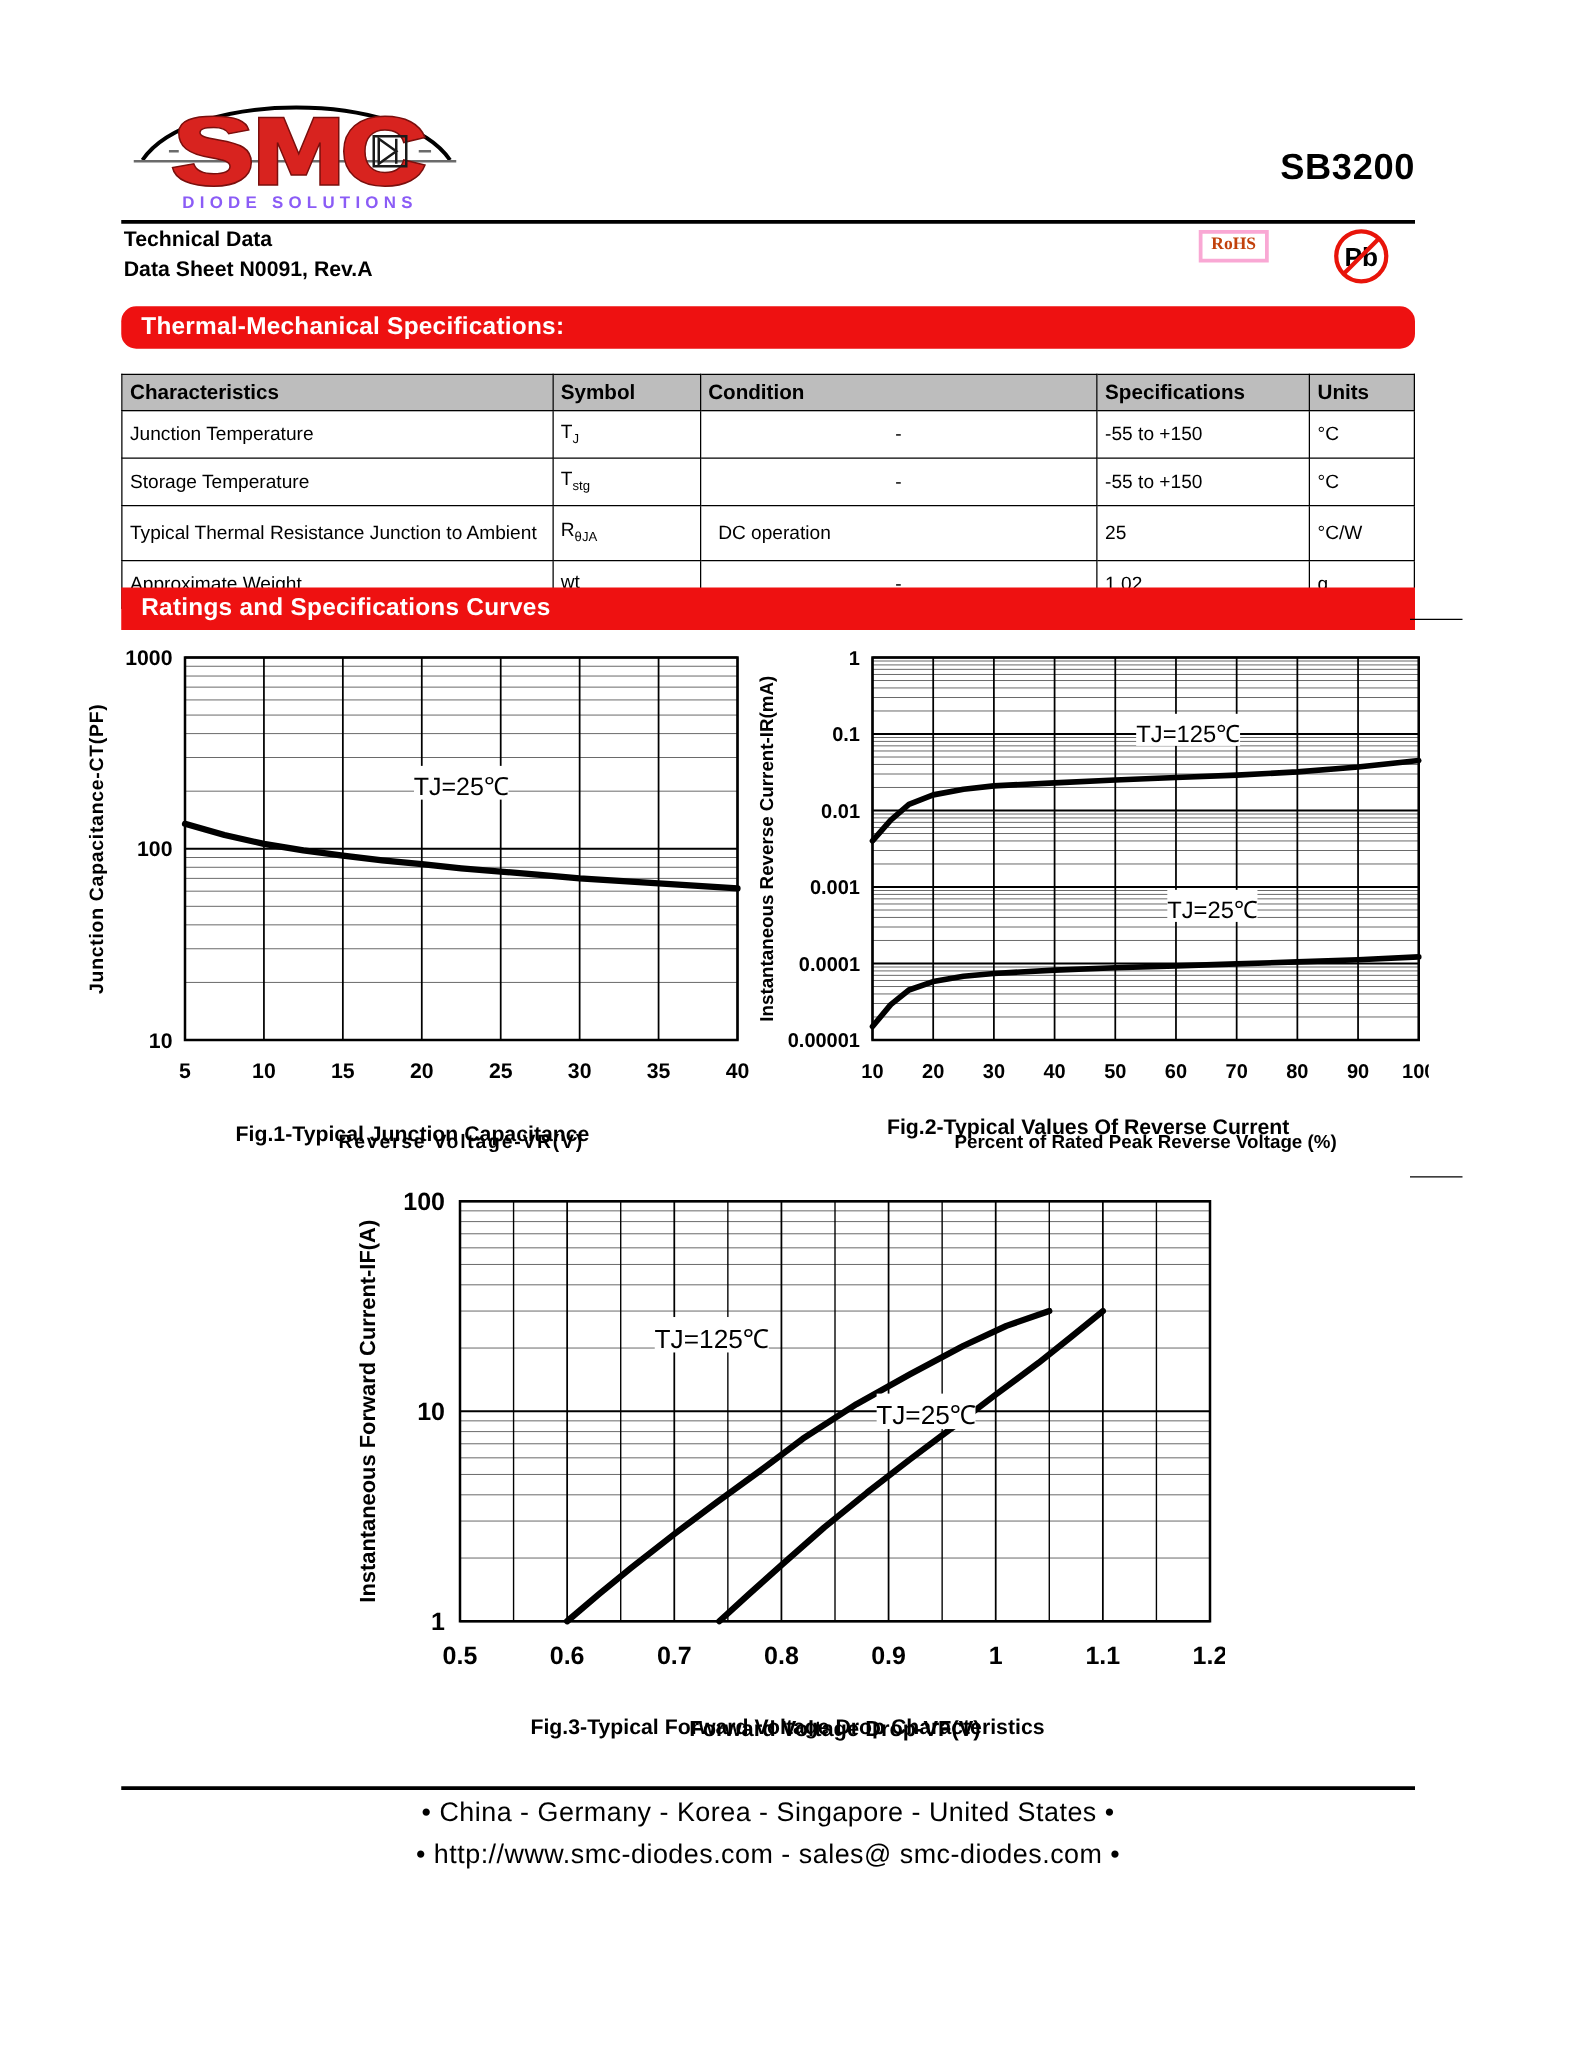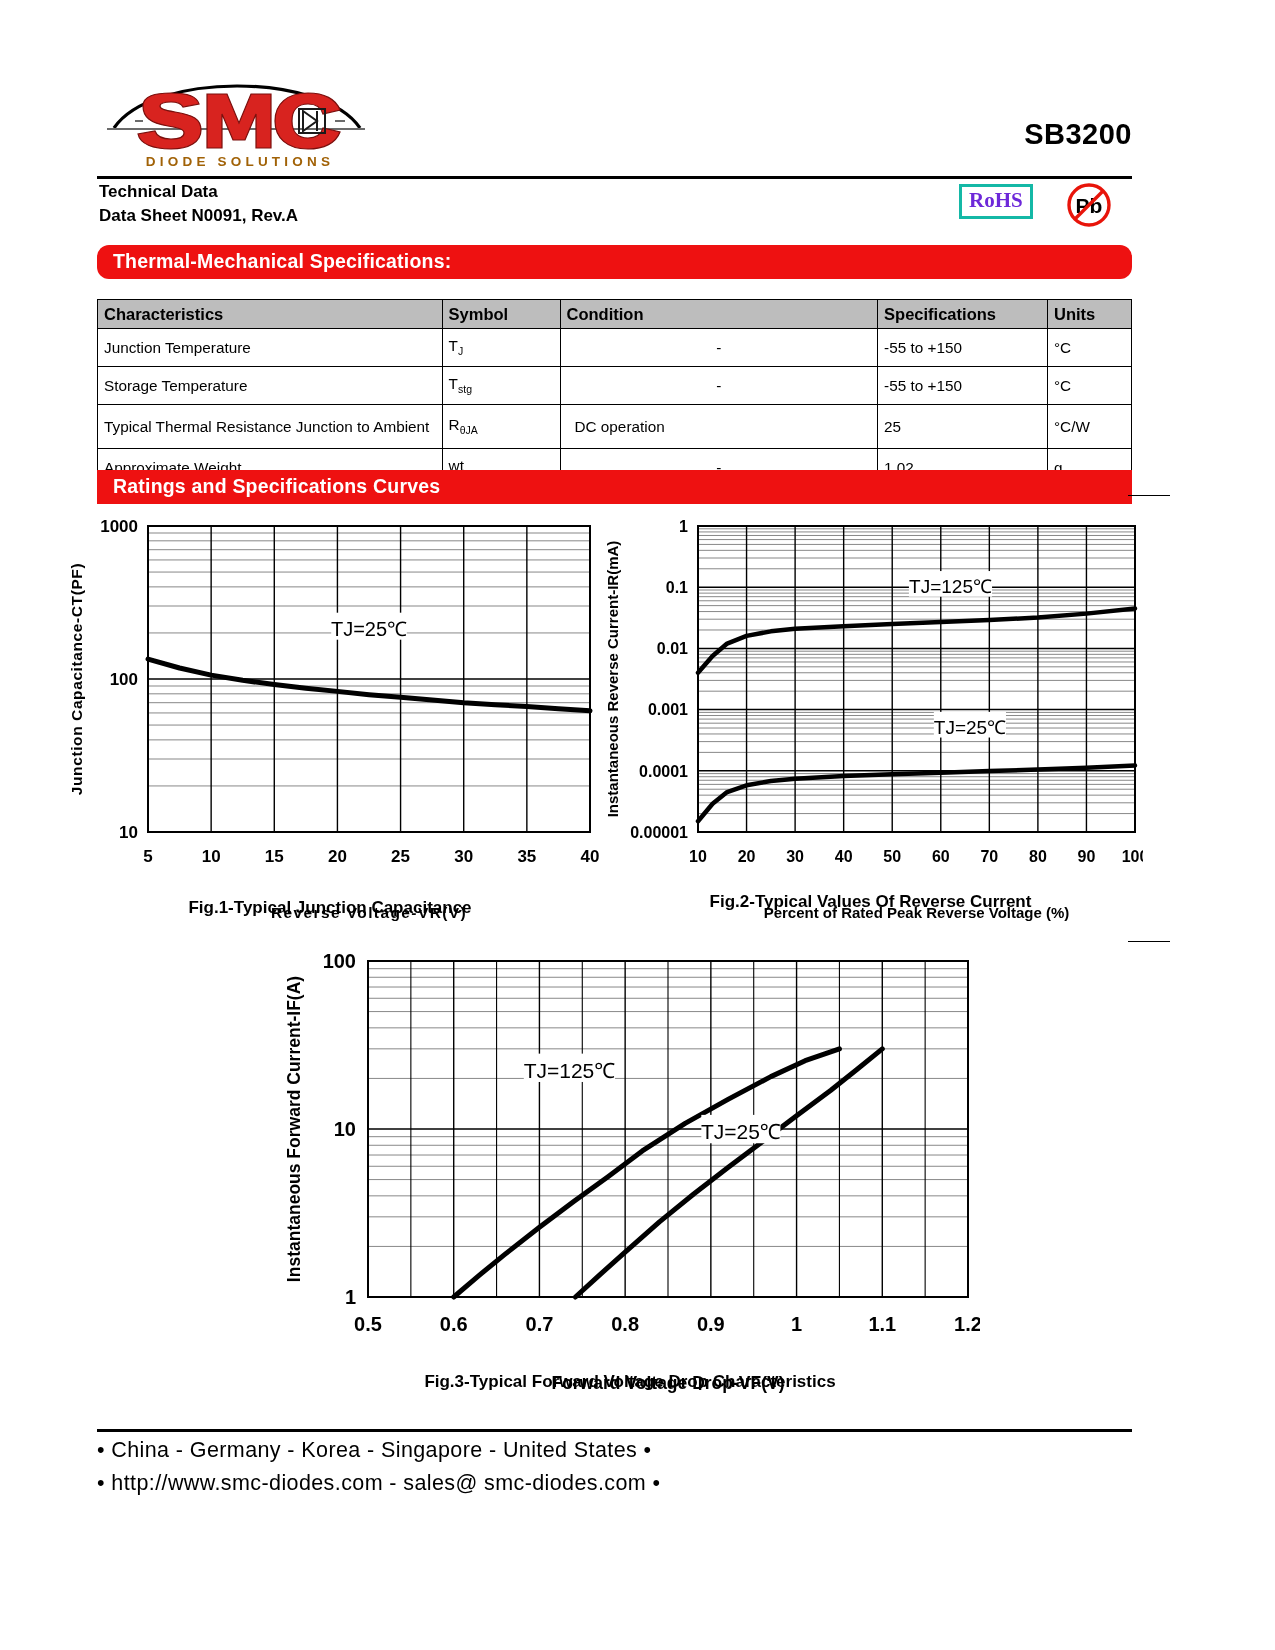--- a/index.html
+++ b/index.html
@@ -17,38 +17,38 @@
   
   .header { position:absolute; left:97px; top:62px; width:1035px; height:120px; }
   .logo-wrap { position:absolute; left:10px; top:0px; width:260px; height:110px; }
   .logo-arc { position:absolute; left:5px; top:8px; width:250px; height:60px; overflow:hidden; }
   .logo-bar { position:absolute; left:0px; top:66px; width:258px; height:2px; background:#6b6b6b; }
   .logo-smc { position:absolute; left:28px; top:28px; width:210px; height:62px; }
   .logo-smc svg { display:block; }
   .logo-sub {
     position:absolute; left:28px; top:92px; width:210px;
     font-size:13.5px; font-weight:bold; letter-spacing:4.2px;
-    color:#a16207; text-align:center; font-family:"Liberation Sans",sans-serif;
+    color:#8b5cf6; text-align:center; font-family:"Liberation Sans",sans-serif;
   }
   .part-number {
     position:absolute; right:0px; top:56px;
     font-size:29px; font-weight:bold; letter-spacing:0.5px;
   }
   .hr-top { position:absolute; left:97px; top:176px; width:1035px; height:3px; background:#000; }
   .tech-data {
     position:absolute; left:99px; top:180px;
     font-size:17px; font-weight:bold; line-height:1.42;
   }
 
   
   .badges { position:absolute; left:955px; top:184px; width:180px; height:42px; }
   .rohs {
     position:absolute; left:4px; top:0px;
-    border:3px solid #14b8a6; color:#6d28d9;
-    font-size:21px; font-weight:bold; padding:0px 7px 2px 7px;
+    border:3px solid #f9a8d4; color:#c2410c;
+    font-size:14px; font-weight:bold; padding:0px 7px 2px 7px;
     font-family:"Liberation Serif", serif; letter-spacing:0px;
     line-height:1.28;
   }
   .pbfree { position:absolute; left:110px; top:-3px; width:48px; height:48px; }
 
   
   .banner {
     position:absolute; left:97px; width:1035px; height:34px;
     background:#ee1111;
   }
@@ -97,21 +97,21 @@
   #fig2-cap { left:598px; top:892px; width:545px; }
   #fig3-cap { left:280px; top:1372px; width:700px; }
 
   .stray-line-1 { position:absolute; left:1128px; top:495px; width:42px; height:1.4px; background:#000; }
   .stray-line-2 { position:absolute; left:1128px; top:941px; width:42px; height:1.4px; background:#000; }
 
   
   .hr-bottom { position:absolute; left:97px; top:1429px; width:1035px; height:2.6px; background:#000; }
   .footer {
     position:absolute; left:97px; top:1434px; width:1035px;
-    text-align:left; font-size:21.5px; line-height:1.55;
+    text-align:center; font-size:21.5px; line-height:1.55;
     font-family:"Liberation Sans", sans-serif;
   }
   .footer div { letter-spacing:0.4px; }
 </style>
 </head>
 <body>
 
 <div class="page">
 
   <div class="header">

